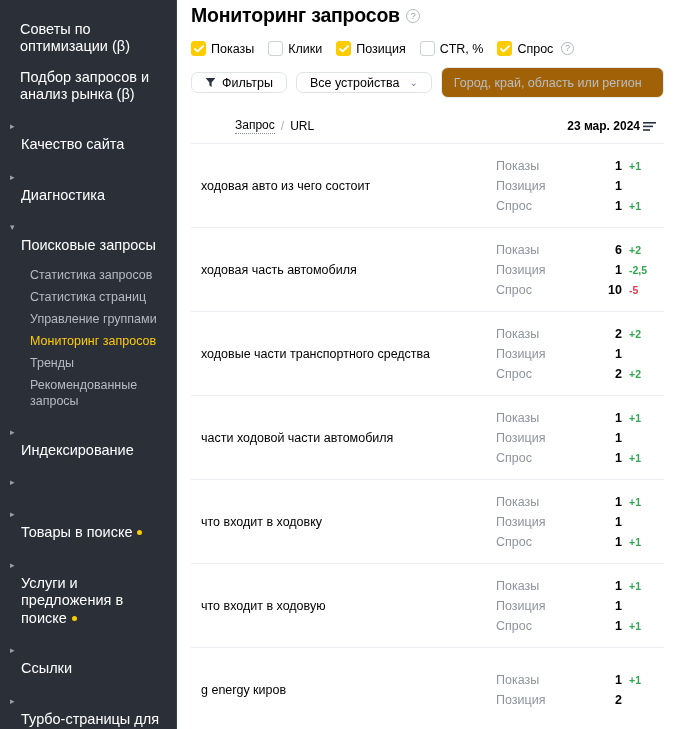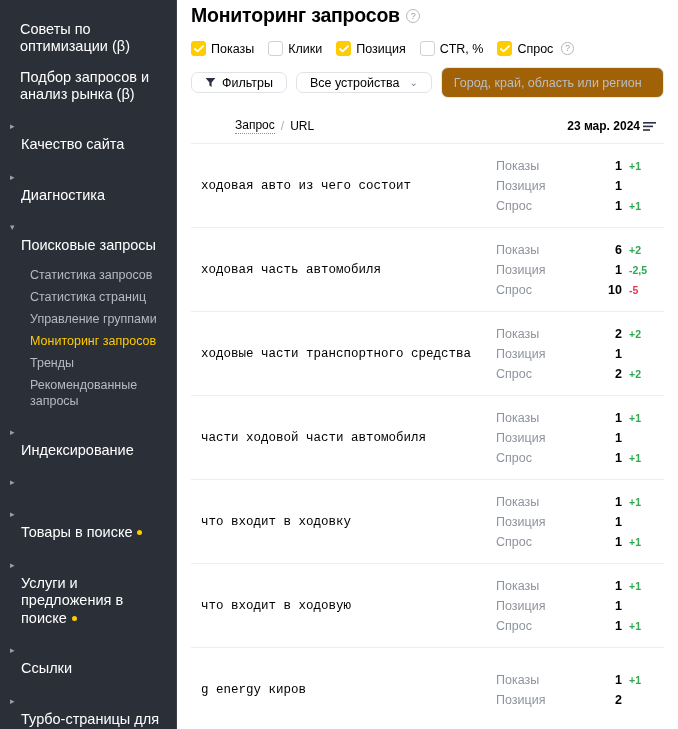--- a/index.html
+++ b/index.html
@@ -218,21 +218,20 @@
     border-bottom: 1px solid #eceef1;
     min-height: 84px;
     padding: 11px 8px 11px 10px;
   }
   .trow:last-child { border-bottom: none; }
   .qcell {
     flex: 1;
     font-size: 12.5px;
     color: #000;
     line-height: 16px;
-    font-family: Liberation Mono, monospace;
   }
   .mcell {
     width: 160px;
     min-width: 160px;
     display: flex;
     flex-direction: column;
     gap: 4px;
   }
   .mline {
     display: flex;

